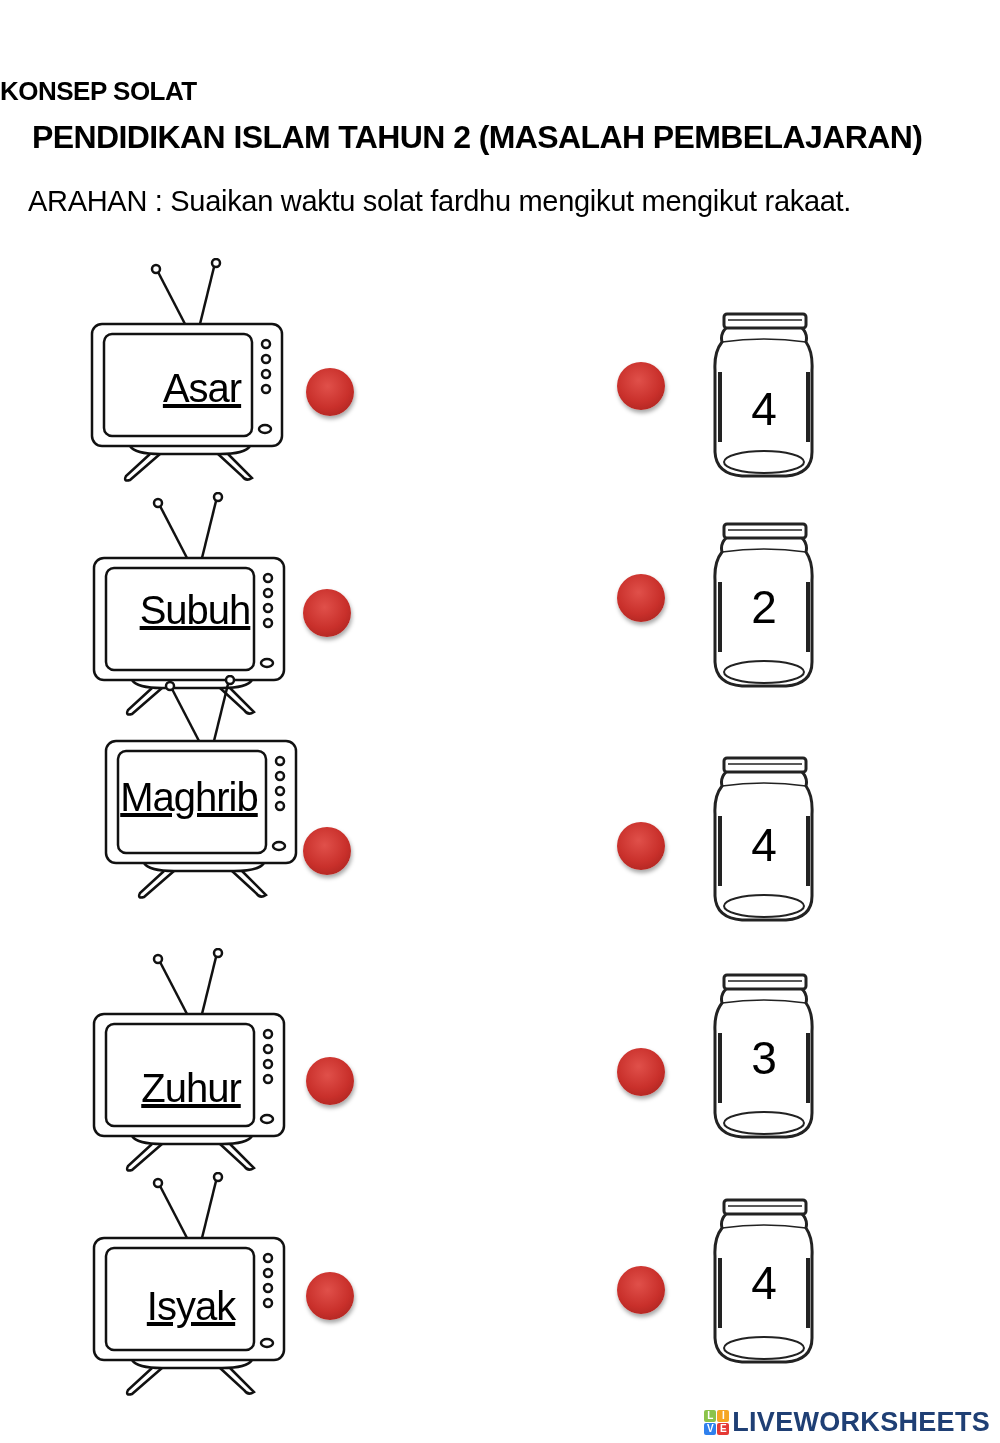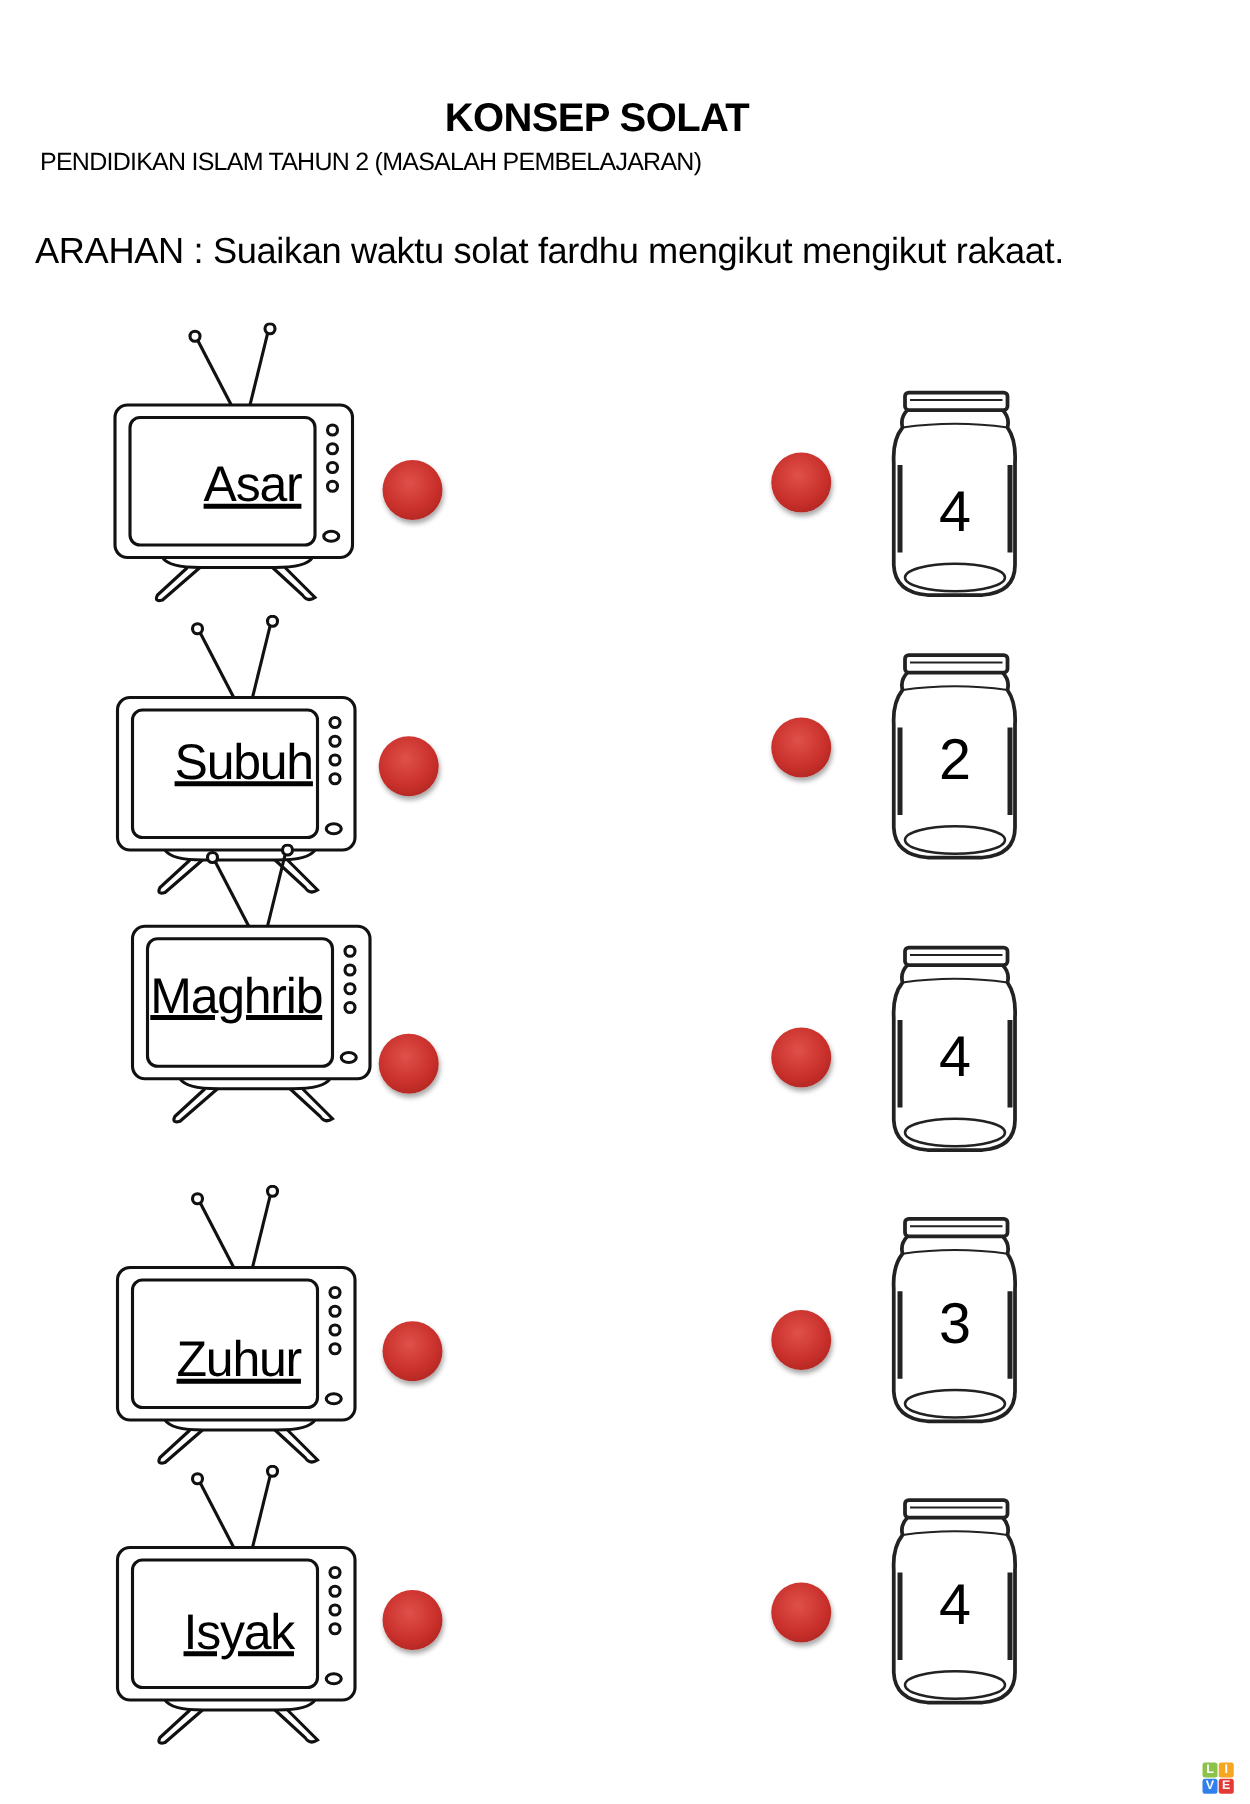--- a/index.html
+++ b/index.html
@@ -1,20 +1,20 @@
 <!DOCTYPE html>
 <html><head>
 <meta charset="utf-8">
 <style>
   html, body { margin:0; padding:0; background:#ffffff; }
   body { width:1000px; height:1443px; position:relative; overflow:hidden;
          font-family:"Liberation Sans", "DejaVu Sans", sans-serif; color:#000; }
-  .title1 { position:absolute; left:0; width:955px; top:76px; text-align:center;
-            font-weight:bold; font-size:32px; letter-spacing:-0.5px; }
-  .title2 { position:absolute; left:32px; top:119px; font-weight:normal; font-size:20px;
+  .title1 { position:absolute; left:0; width:955px; top:76px; 
+            font-weight:bold; font-size:26px; letter-spacing:-0.5px; }
+  .title2 { position:absolute; left:32px; top:119px; font-weight:bold; font-size:32px;
             letter-spacing:-0.6px; white-space:nowrap; }
   .instr { position:absolute; left:28px; top:185px; font-size:29px; white-space:nowrap;
            letter-spacing:-0.3px; }
   .tv { position:absolute; width:200px; height:230px; }
   .tv svg { position:absolute; left:0; top:0; }
   .tv-label { position:absolute; left:15px; top:0; width:150px; font-size:40px; text-align:center;
               white-space:nowrap; letter-spacing:-1px;text-decoration:underline; }
   .dot { position:absolute; width:48px; height:48px; border-radius:50%;
          background: radial-gradient(circle at 45% 38%, #e0504a 0%, #c9302b 55%, #9e1f1b 100%);
          box-shadow: 1px 3px 4px rgba(0,0,0,0.35); cursor:pointer; }
@@ -174,13 +174,14 @@
     <div class="dot" style="left: 617px; top: 1266px;"></div>
   </div>
 
 <div class="brand">
   <div class="brand-logo">
     <span style="background:#8bc34a">L</span>
     <span style="background:#f5a623">I</span>
     <span style="background:#2f80ed">V</span>
     <span style="background:#e53935">E</span>
   </div>
+  <span class="brand-text">LIVEWORKSHEETS</span>
 </div>
 
 </body></html>

